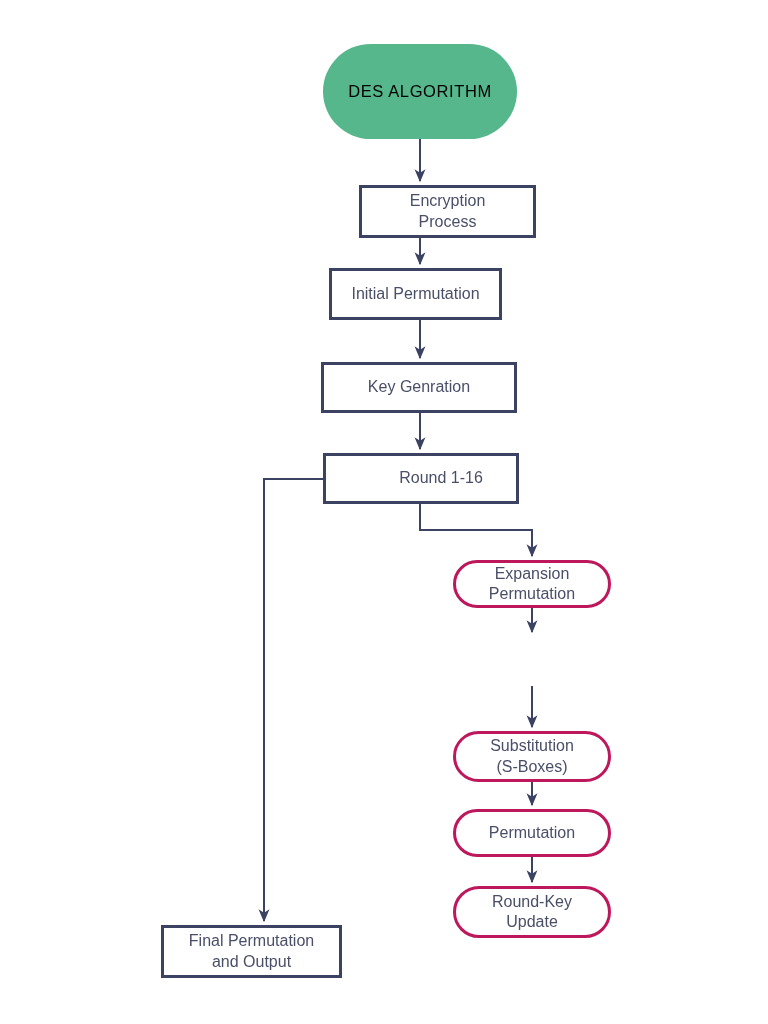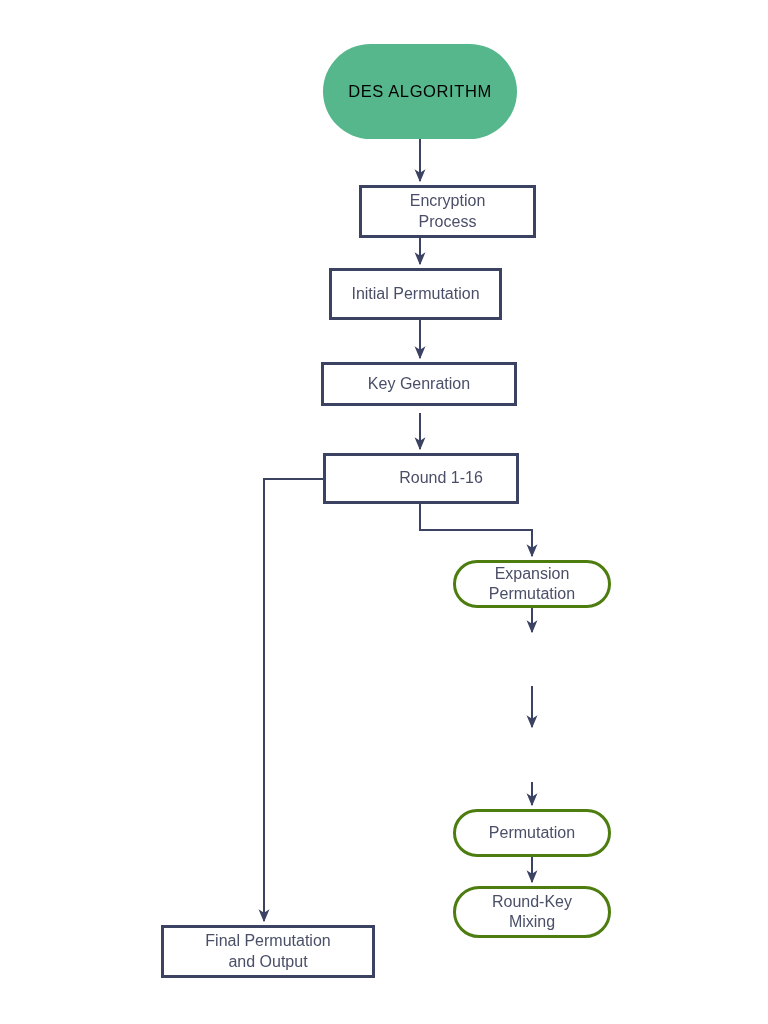--- a/index.html
+++ b/index.html
@@ -33,44 +33,44 @@
     font-size: 16px;
     line-height: 1.28;
   }
   .node .label { white-space: pre-line; }
   .shape-rect {
     background: #ffffff;
     border: 3px solid #3b4262;
   }
   .shape-stadium {
     background: #ffffff;
-    border: 3px solid #4d7c0f;
+    border: 3px solid #be185d;
     border-radius: 28px;
   }
   .shape-start {
     background: #55b78b;
     border: none;
     border-radius: 48px;
     color: #000000;
     font-weight: 500;
     letter-spacing: 0.6px;
     font-size: 16.5px;
   }
   
   .n-start        { left: 323px; top: 44px;  width: 194px; height: 95px; }
   .n-encryption   { left: 331px; top: 185px; width: 177px; height: 53px; margin-left: 28px; }
   .n-initial      { left: 329px; top: 268px; width: 173px; height: 52px; }
-  .n-keygen       { left: 321px; top: 362px; width: 196px; height: 44px; }
+  .n-keygen       { left: 321px; top: 362px; width: 196px; height: 51px; }
   .n-round        { left: 323px; top: 453px; width: 196px; height: 51px; padding-left: 40px; }
   .n-expansion    { left: 453px; top: 560px; width: 158px; height: 48px; }
   .n-keymix       { left: 453px; top: 636px; width: 158px; height: 50px; }
   .n-substitution { left: 453px; top: 731px; width: 158px; height: 51px; }
   .n-permutation  { left: 453px; top: 809px; width: 158px; height: 48px; }
   .n-roundkey     { left: 453px; top: 886px; width: 158px; height: 52px; }
-  .n-final        { left: 161px; top: 925px; width: 214px; height: 53px; }
+  .n-final        { left: 161px; top: 925px; width: 181px; height: 53px; }
 </style>
 </head>
 <body>
 
 <div class="canvas">
 
   <svg class="connectors" viewBox="0 0 768 1024" xmlns="http://www.w3.org/2000/svg">
     <defs>
       <marker id="arrow" viewBox="0 0 10 10" refX="9" refY="5" markerWidth="13" markerHeight="13" markerUnits="userSpaceOnUse" orient="auto">
         <path d="M0,0.8 L10,5 L0,9.2 L2.6,5 Z" fill="#3b4262"></path>
@@ -108,28 +108,32 @@
   <div class="node shape-rect n-round">
     <span class="label">Round 1-16</span>
   </div>
 
   <div class="node shape-stadium n-expansion">
     <span class="label">Expansion
 Permutation</span>
   </div>
 
 
+  <div class="node shape-stadium n-substitution">
+    <span class="label">Substitution
+(S-Boxes)</span>
+  </div>
 
   <div class="node shape-stadium n-permutation">
     <span class="label">Permutation</span>
   </div>
 
   <div class="node shape-stadium n-roundkey">
     <span class="label">Round-Key
-Mixing</span>
+Update</span>
   </div>
 
   <div class="node shape-rect n-final">
     <span class="label">Final Permutation
 and Output</span>
   </div>
 
 </div>
 
 </body></html>

